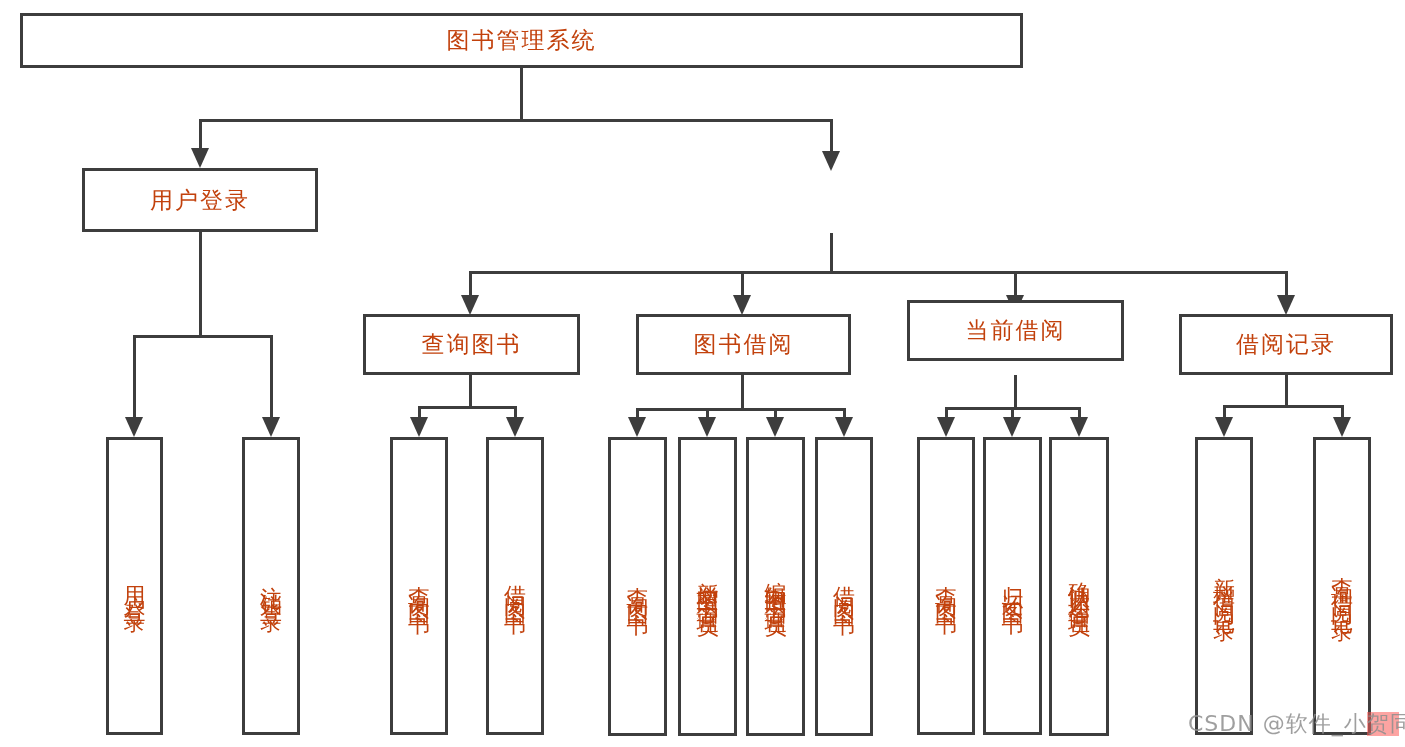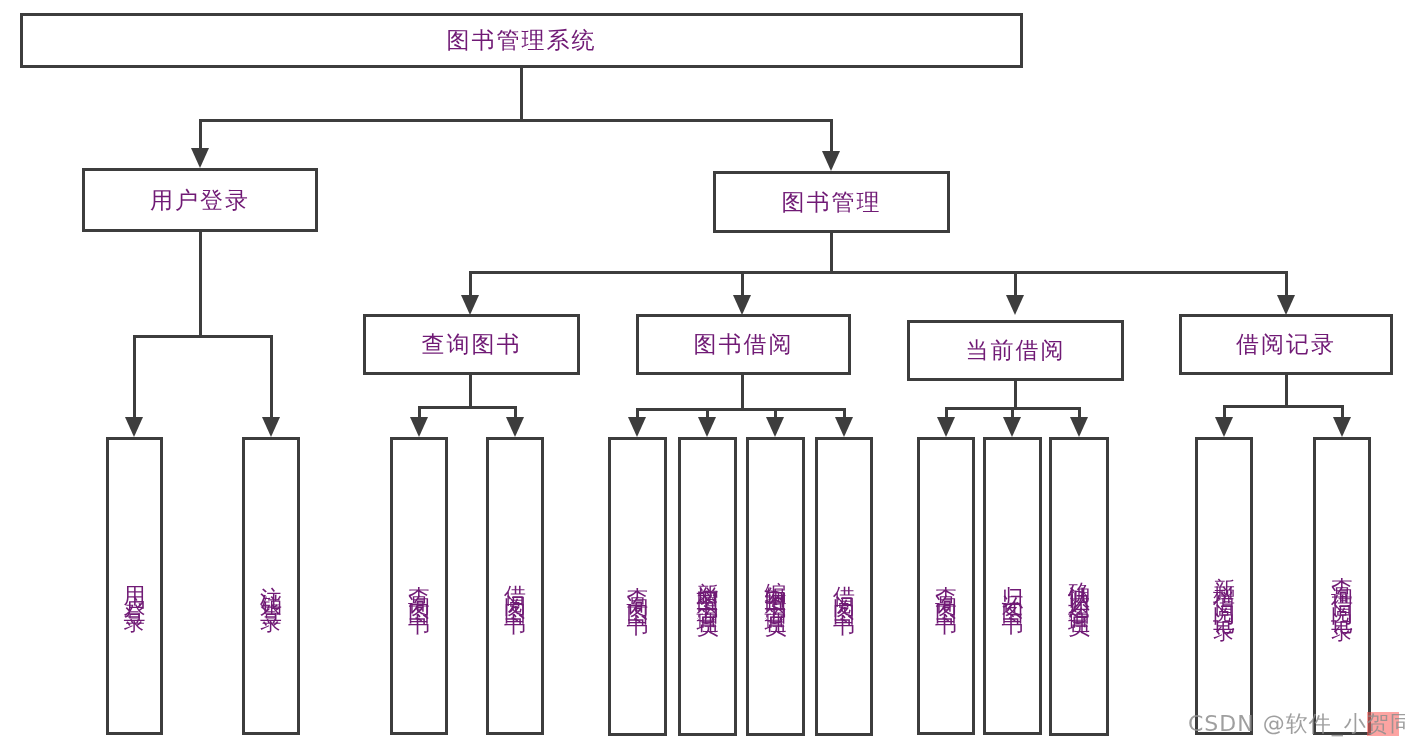--- a/index.html
+++ b/index.html
@@ -9,21 +9,21 @@
   }
   
   .v { position:absolute; width:3px; background:#3d3d3d; z-index:1; }
   .h { position:absolute; height:3px; background:#3d3d3d; z-index:1; }
   .arr { position:absolute; width:0; height:0; z-index:1;
          border-left:9px solid transparent; border-right:9px solid transparent;
          border-top:20px solid #3d3d3d; }
   
   .node { position:absolute; box-sizing:border-box; border:3px solid #3d3d3d;
           background:#ffffff; display:flex; align-items:center; justify-content:center;
-          color:#701a75; z-index:2; }
+          color:#c2410c; z-index:2; }
   .hnode span { font-size:23px; letter-spacing:2px; white-space:nowrap; }
   .leaf span { writing-mode:vertical-rl; text-orientation:mixed;
                font-size:22px; letter-spacing:9px; white-space:nowrap; }
   .leaf.tight span { letter-spacing:5px; }
   
   .wm-red { position:absolute; left:1367px; top:712px; width:32px; height:24px;
             background:#fb5a55; opacity:.55; z-index:4; }
   .wm { position:absolute; left:1188px; top:709px; font-size:22px; color:#8f8f8f;
         opacity:.85; letter-spacing:1px; white-space:nowrap; z-index:5; }
 </style>
@@ -91,31 +91,28 @@
   <i class="v" style="left:1341px;top:405px;height:15px"></i>
   <i class="arr" style="left:1333px;top:417px"></i>
 
   <div class="node hnode" style="left:20px;top:13px;width:1003px;height:55px">
     <span>图书管理系统</span>
   </div>
 
   <div class="node hnode" style="left:82px;top:168px;width:236px;height:64px">
     <span>用户登录</span>
   </div>
-  <div class="node hnode" style="left:713px;top:171px;width:237px;height:62px">
-    <span>图书管理</span>
-  </div>
 
   <div class="node hnode" style="left:363px;top:314px;width:217px;height:61px">
     <span>查询图书</span>
   </div>
   <div class="node hnode" style="left:636px;top:314px;width:215px;height:61px">
     <span>图书借阅</span>
   </div>
-  <div class="node hnode" style="left:907px;top:320px;width:217px;height:61px">
+  <div class="node hnode" style="left:907px;top:300px;width:217px;height:61px">
     <span>当前借阅</span>
   </div>
   <div class="node hnode" style="left:1179px;top:314px;width:214px;height:61px">
     <span>借阅记录</span>
   </div>
 
   <div class="node leaf" style="left:106px;top:437px;width:57px;height:298px">
     <span>用户登录</span>
   </div>
   <div class="node leaf" style="left:242px;top:437px;width:58px;height:298px">

